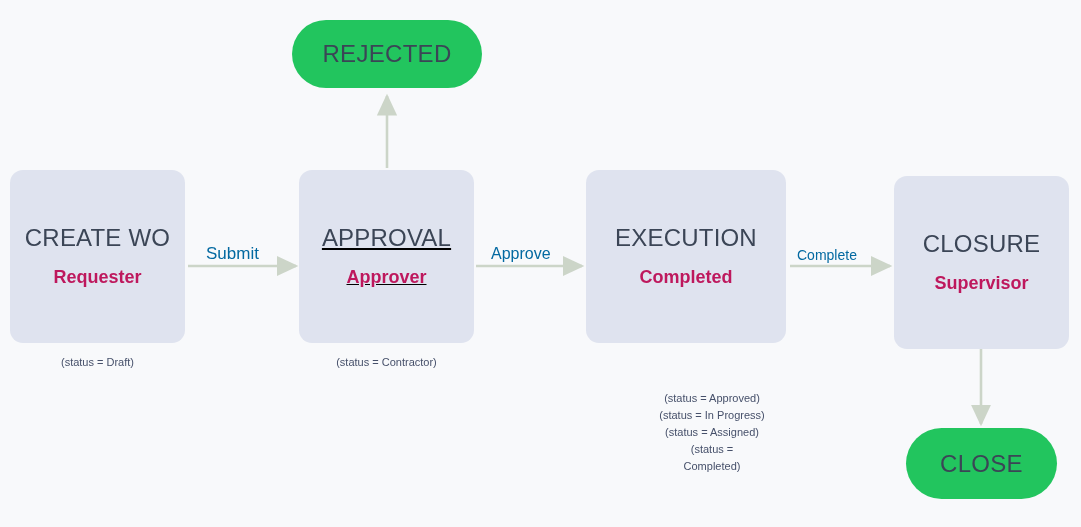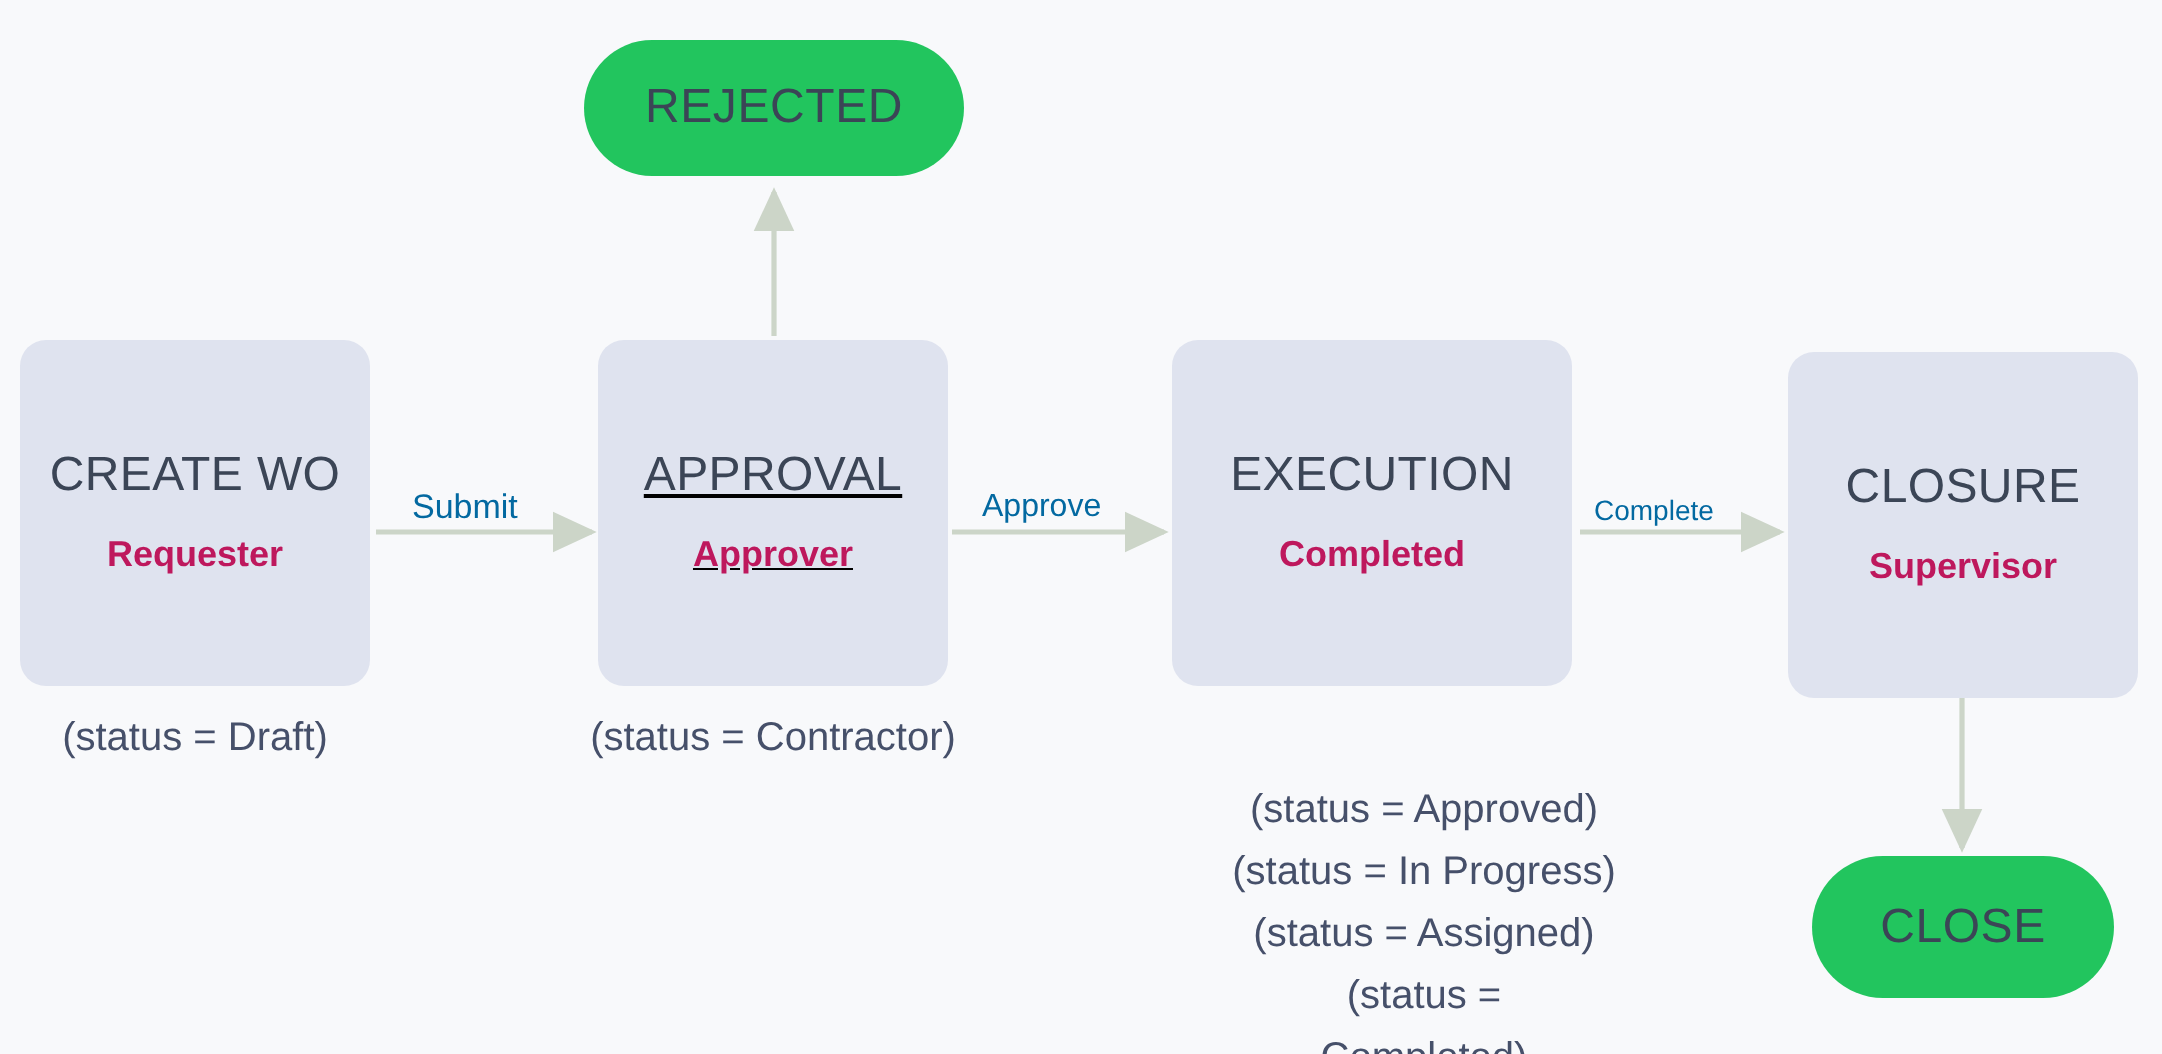--- a/index.html
+++ b/index.html
@@ -52,21 +52,21 @@
   }
   .pill-label {
     font-size: 24px;
     font-weight: 400;
     color: #3b4556;
     letter-spacing: 0.3px;
   }
   .status-caption {
     position: absolute;
     text-align: center;
-    font-size: 20px;
+    font-size: 11px;
     color: #46506a;
     line-height: 1.55;
     white-space: pre-line;
   }
   .edge-label {
     position: absolute;
     color: #0369a1;
     white-space: nowrap;
   }
   svg.arrows {

